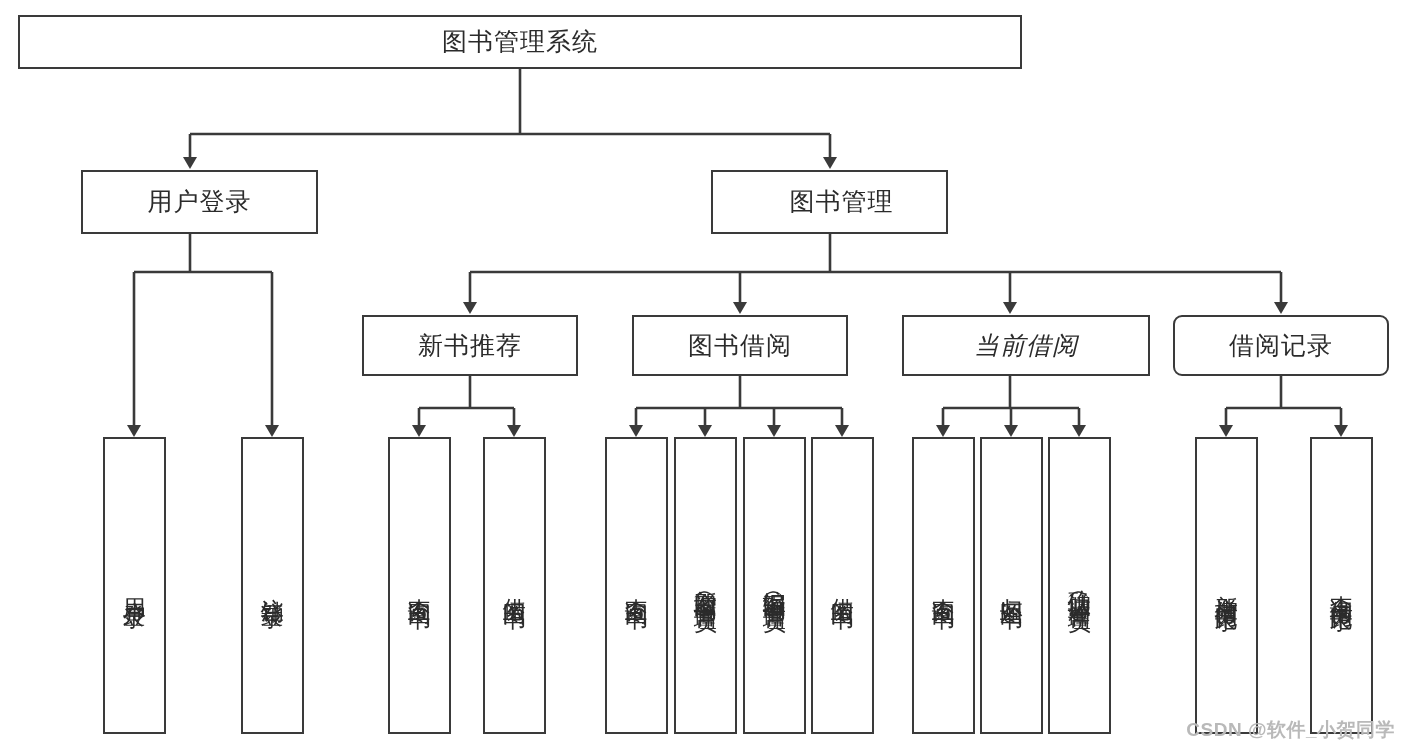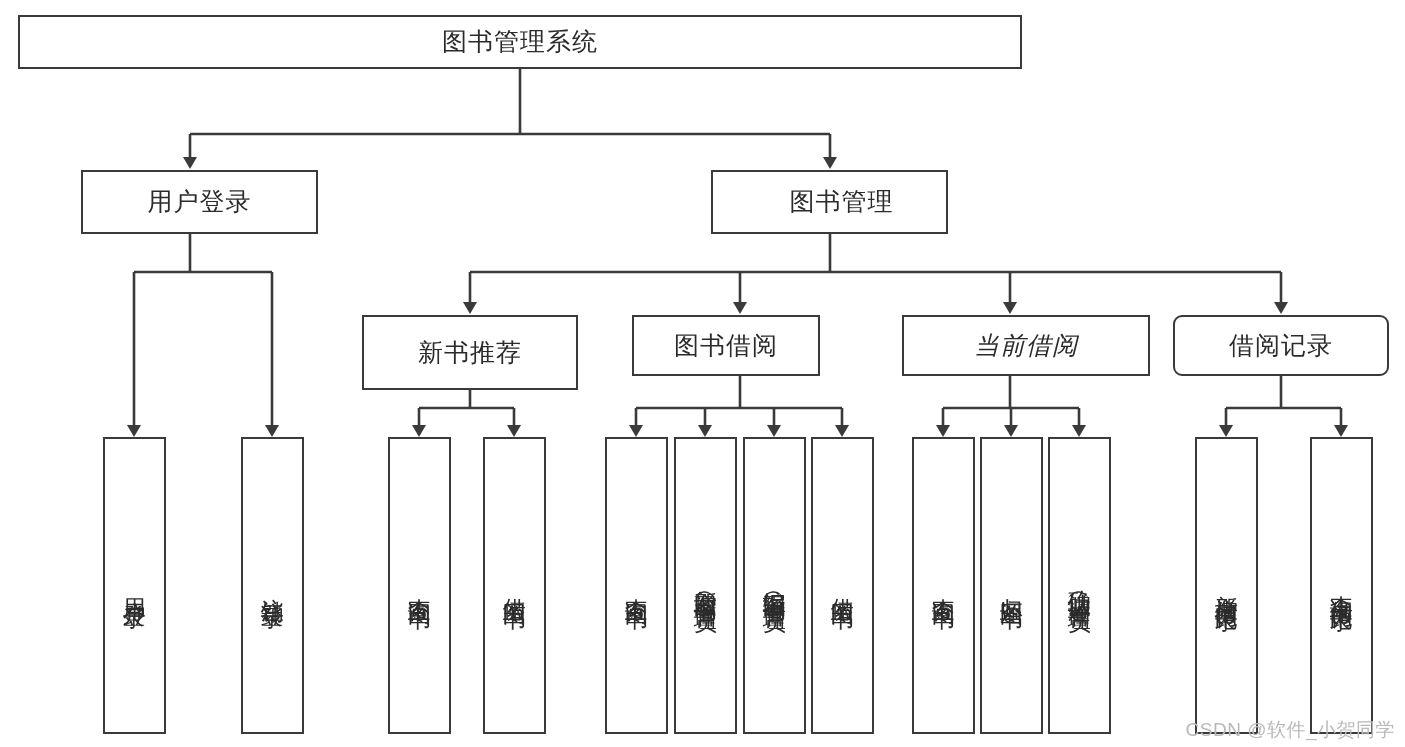--- a/index.html
+++ b/index.html
@@ -62,20 +62,21 @@
   }
   #watermark {
     position: absolute;
     right: 10px;
     bottom: 4px;
     font-size: 19px;
     color: #b9b9b9;
     letter-spacing: 0.5px;
     white-space: nowrap;
     user-select: none;
+    font-weight: bold;
   }
 </style>
 </head>
 <body>
 
 <div id="canvas">
 
   <svg class="links" viewBox="0 0 1405 747">
     <defs>
       <marker id="arrow" markerWidth="12" markerHeight="14" refX="1" refY="7" orient="auto" markerUnits="userSpaceOnUse">
@@ -128,24 +129,24 @@
     <span class="label">图书管理系统</span>
   </div>
 
   <div class="node h-text" style="left:81px; top:170px; width:237px; height:64px;">
     <span class="label">用户登录</span>
   </div>
   <div class="node h-text" style="left:711px; top:170px; width:237px; height:64px;padding-left:24px;">
     <span class="label">图书管理</span>
   </div>
 
-  <div class="node h-text" style="left:362px; top:315px; width:216px; height:75px;">
+  <div class="node h-text" style="left:362px; top:315px; width:216px; height:61px;">
     <span class="label">新书推荐</span>
   </div>
-  <div class="node h-text" style="left:632px; top:315px; width:188px; height:61px;">
+  <div class="node h-text" style="left:632px; top:315px; width:216px; height:61px;">
     <span class="label">图书借阅</span>
   </div>
   <div class="node h-text" style="left:902px; top:315px; width:248px; height:61px;font-style:italic;">
     <span class="label">当前借阅</span>
   </div>
   <div class="node h-text" style="left:1173px; top:315px; width:216px; height:61px;border-radius:9px;">
     <span class="label">借阅记录</span>
   </div>
 
   <div class="node v-text" style="left:103px; top:437px; width:63px; height:297px;">

